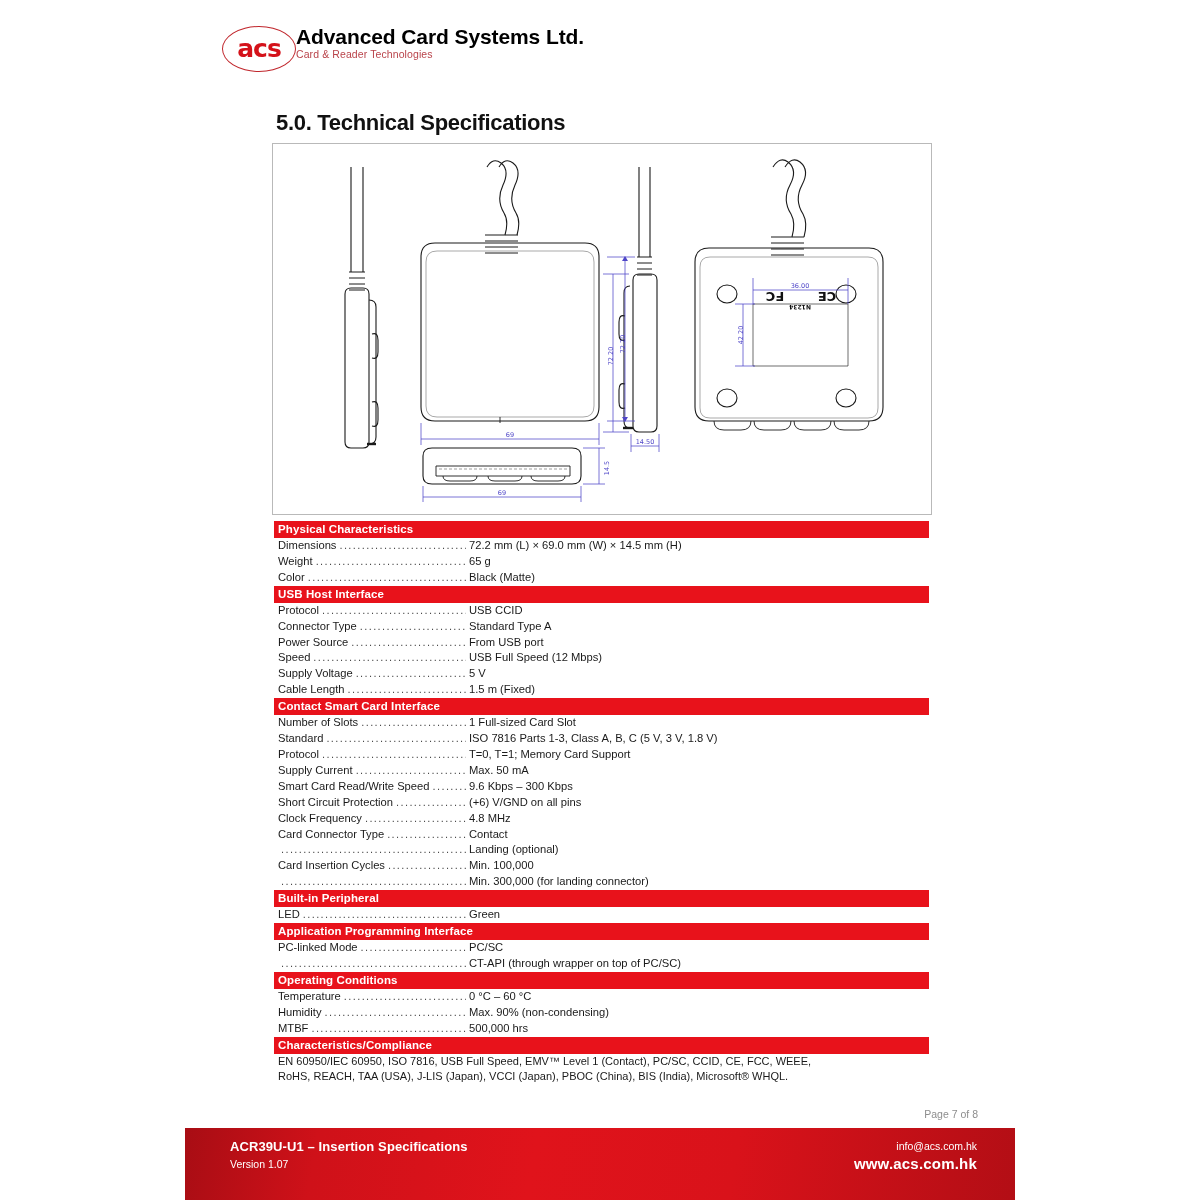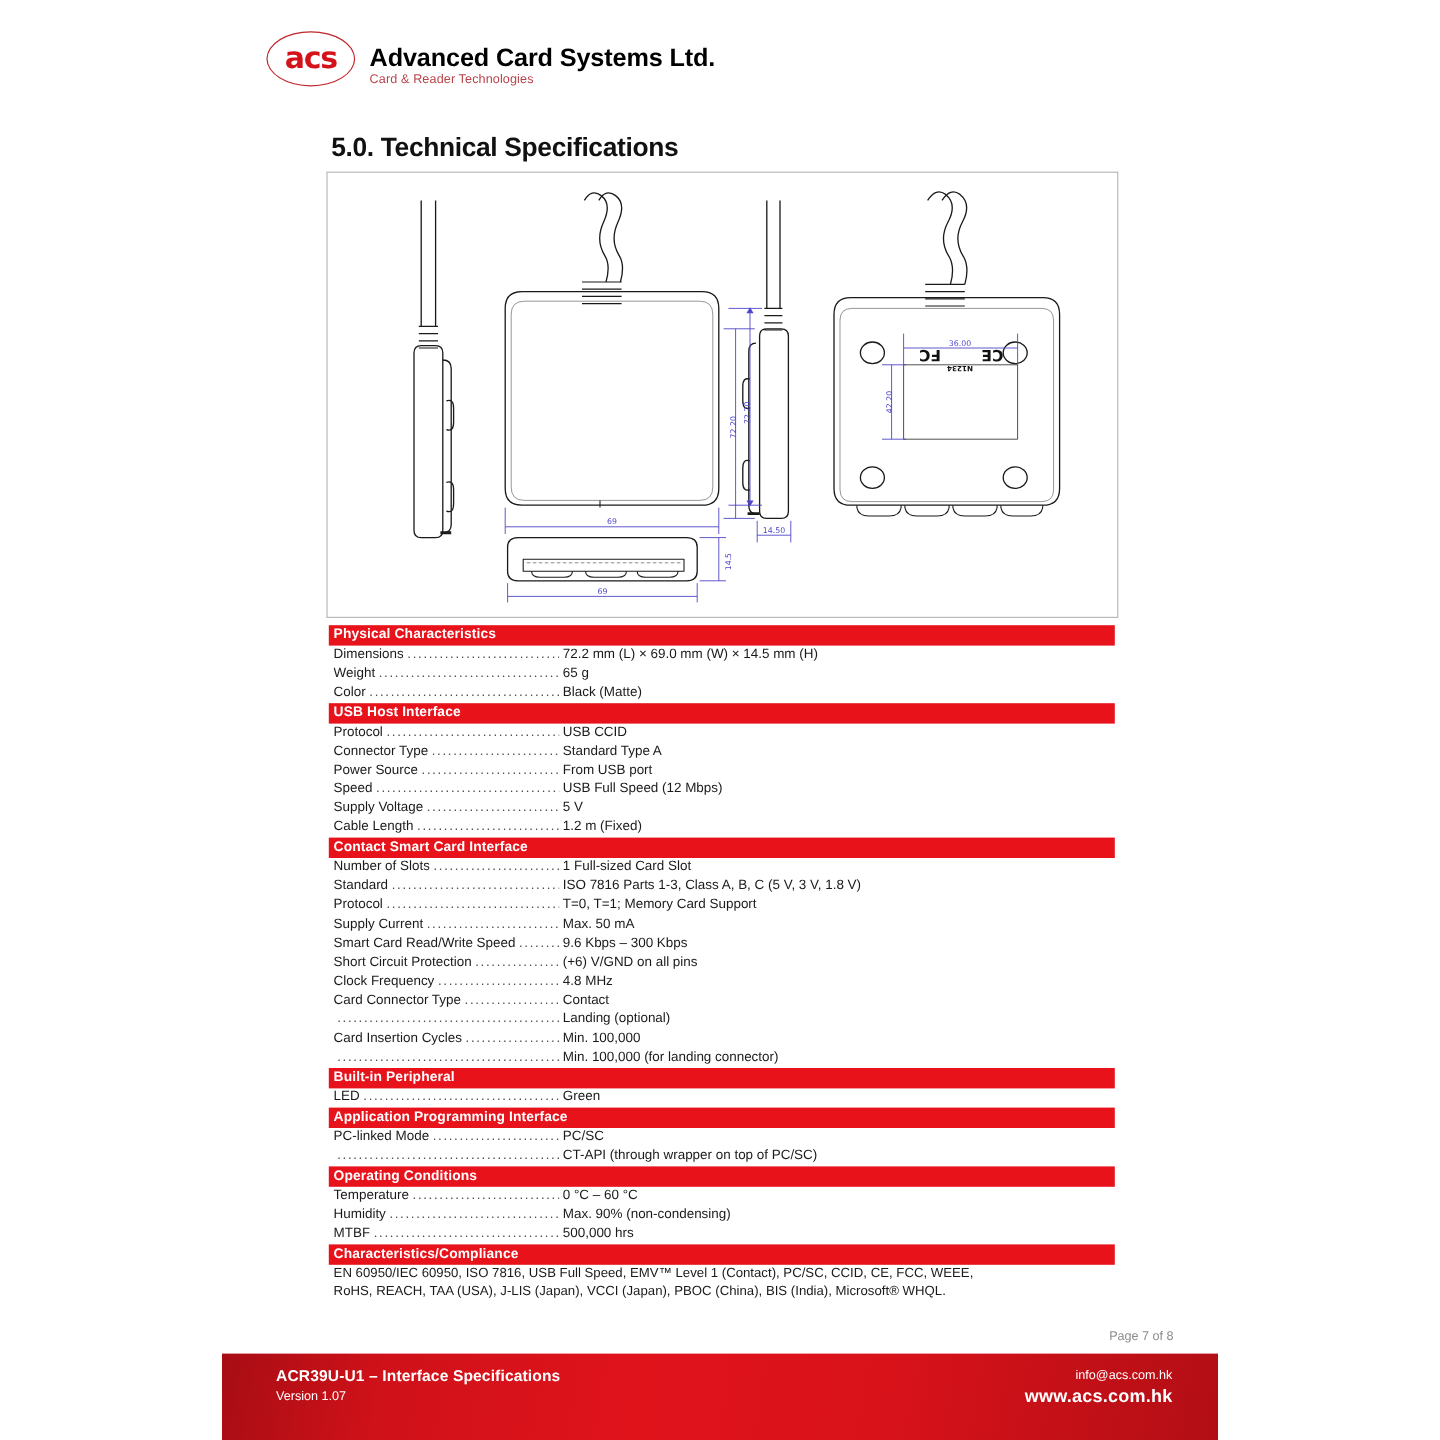--- a/index.html
+++ b/index.html
@@ -18,22 +18,21 @@
     height: 1200px;
     background: #ffffff;
   }
 
   
   .header {
     position: absolute;
     left: 222px;
     top: 26px;
     display: flex;
-    align-items: flex-end;
-    gap: 12px;
+    align-items: flex-start;
   }
   .logo-mark {
     width: 74px;
     height: 46px;
     position: relative;
     flex: 0 0 auto;
   }
   .logo-mark .oval {
     position: absolute;
     inset: 0;
@@ -371,21 +370,21 @@
       <span class="spec-value">USB Full Speed (12 Mbps)</span>
     </div>
     <div class="spec-row">
       <span class="spec-label">Supply Voltage</span>
       <span class="spec-dots">..........................................................</span>
       <span class="spec-value">5 V</span>
     </div>
     <div class="spec-row">
       <span class="spec-label">Cable Length</span>
       <span class="spec-dots">..........................................................</span>
-      <span class="spec-value">1.2 m (Fixed)</span>
+      <span class="spec-value">1.5 m (Fixed)</span>
     </div>
 
     <div class="spec-section-bar">Contact Smart Card Interface</div>
     <div class="spec-row">
       <span class="spec-label">Number of Slots</span>
       <span class="spec-dots">..........................................................</span>
       <span class="spec-value">1 Full-sized Card Slot</span>
     </div>
     <div class="spec-row">
       <span class="spec-label">Standard</span>
@@ -428,21 +427,21 @@
       <span class="spec-value">Landing (optional)</span>
     </div>
     <div class="spec-row">
       <span class="spec-label">Card Insertion Cycles</span>
       <span class="spec-dots">..........................................................</span>
       <span class="spec-value">Min. 100,000</span>
     </div>
     <div class="spec-row cont">
       <span class="spec-label"></span>
       <span class="spec-dots">.................................................................</span>
-      <span class="spec-value">Min. 100,000 (for landing connector)</span>
+      <span class="spec-value">Min. 300,000 (for landing connector)</span>
     </div>
 
     <div class="spec-section-bar">Built-in Peripheral</div>
     <div class="spec-row">
       <span class="spec-label">LED</span>
       <span class="spec-dots">..........................................................</span>
       <span class="spec-value">Green</span>
     </div>
 
     <div class="spec-section-bar">Application Programming Interface</div>
@@ -477,21 +476,21 @@
     <div class="spec-section-bar">Characteristics/Compliance</div>
     <div class="spec-freeline">EN 60950/IEC 60950, ISO 7816, USB Full Speed, EMV™ Level 1 (Contact), PC/SC, CCID, CE, FCC, WEEE,</div>
     <div class="spec-freeline">RoHS, REACH, TAA (USA), J-LIS (Japan), VCCI (Japan), PBOC (China), BIS (India), Microsoft® WHQL.</div>
 
   </div>
 
   <div class="page-number">Page 7 of 8</div>
 
   <div class="footer">
     <div class="footer-left">
-      <div class="footer-doc">ACR39U-U1 – Interface Specifications</div>
+      <div class="footer-doc">ACR39U-U1 – Insertion Specifications</div>
       <div class="footer-version">Version 1.07</div>
     </div>
     <div class="footer-right">
       <div class="footer-email">info@acs.com.hk</div>
       <div class="footer-web">www.acs.com.hk</div>
     </div>
   </div>
 
 </div>
 

